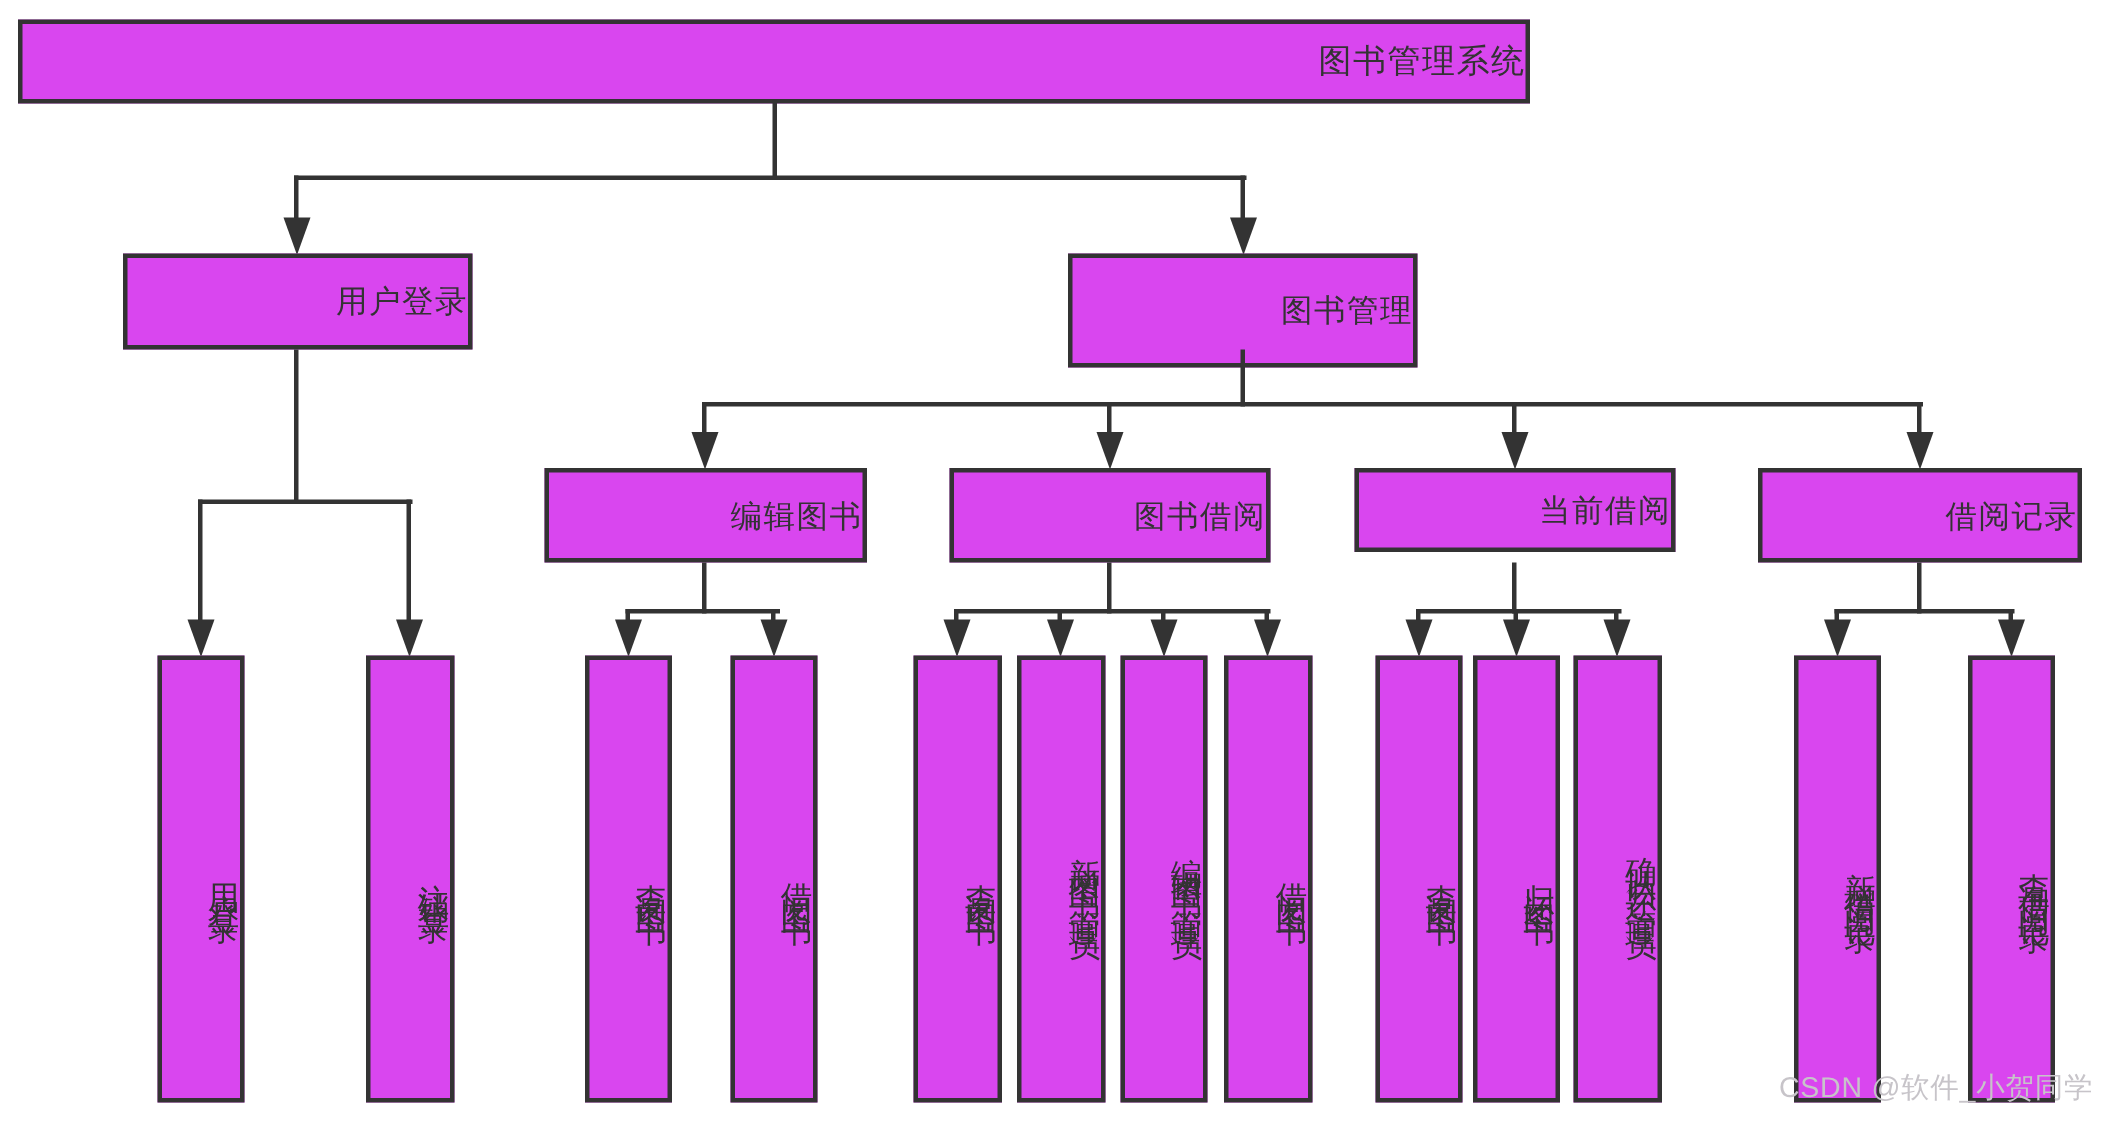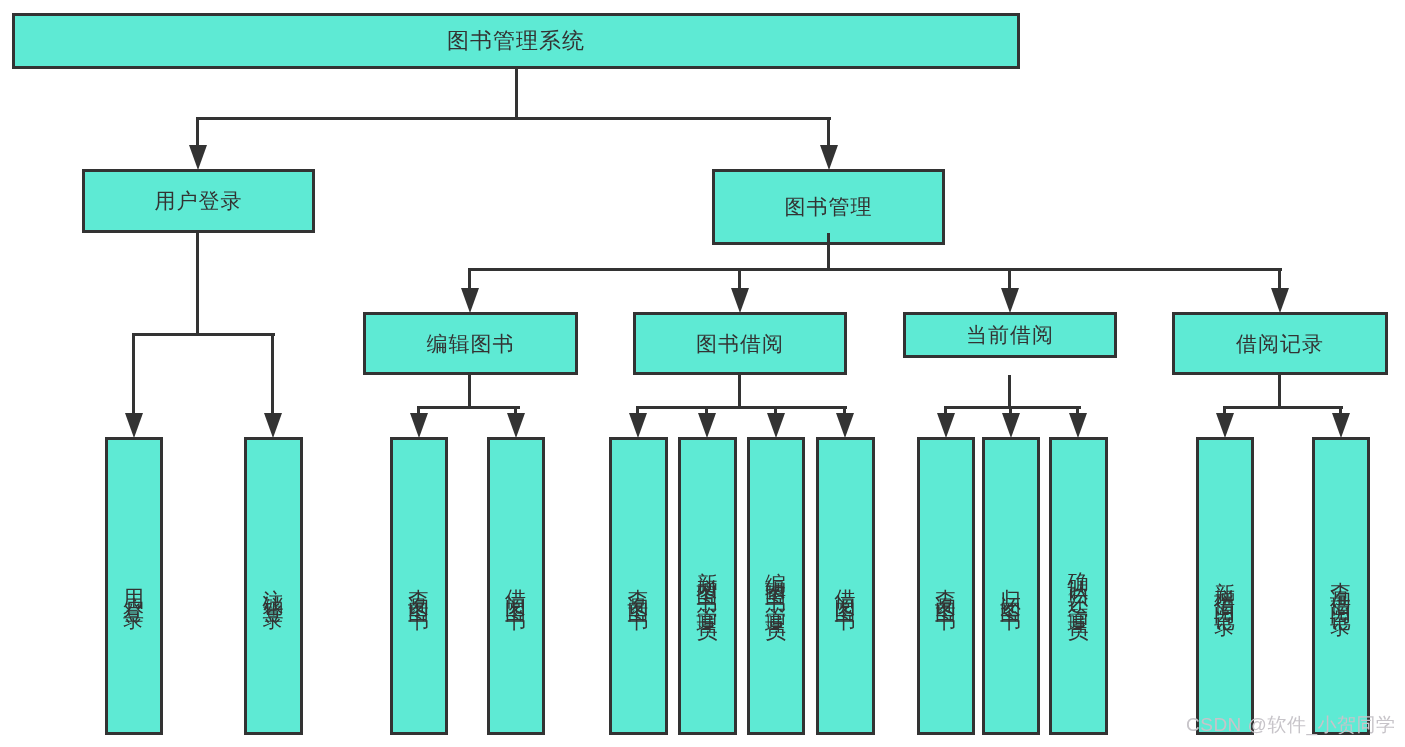--- a/index.html
+++ b/index.html
@@ -6,26 +6,26 @@
   .stage {
     position: relative;
     width: 1405px;
     height: 747px;
     background: #ffffff;
     font-family: "Liberation Sans", sans-serif;
     overflow: hidden;
   }
   .box {
     position: absolute;
-    background: #5eead4;
+    background: #d946ef;
     border: 3px solid #333333;
     box-sizing: border-box;
     display: flex;
     align-items: center;
-    justify-content: center;
+    justify-content: flex-end;
     color: #333333;
   }
   .hbox { font-size: 21px; letter-spacing: 1px; }
   .hbox.root { font-size: 22px; }
   .vtext {
     writing-mode: vertical-rl;
     text-orientation: mixed;
     font-size: 21px;
     line-height: 1.1;
     letter-spacing: 7px;
@@ -90,21 +90,21 @@
   <div class="arrow" style="left:1001px; top:288px;"></div>
   <div class="line" style="left:1278px; top:268px; width:3px; height:24px;"></div>
   <div class="arrow" style="left:1271px; top:288px;"></div>
 
   <div class="box hbox" style="left:363px; top:312px; width:215px; height:63px;">
     <span>编辑图书</span>
   </div>
   <div class="box hbox" style="left:633px; top:312px; width:214px; height:63px;">
     <span>图书借阅</span>
   </div>
-  <div class="box hbox" style="left:903px; top:312px; width:214px; height:46px;">
+  <div class="box hbox" style="left:903px; top:312px; width:214px; height:56px;">
     <span>当前借阅</span>
   </div>
   <div class="box hbox" style="left:1172px; top:312px; width:216px; height:63px;">
     <span>借阅记录</span>
   </div>
 
   <div class="line" style="left:468px; top:375px; width:3px; height:34px;"></div>
   <div class="line" style="left:417px; top:406px; width:103px; height:3px;"></div>
   <div class="line" style="left:417px; top:406px; width:3px; height:12px;"></div>
   <div class="arrow" style="left:410px; top:413px;"></div>

